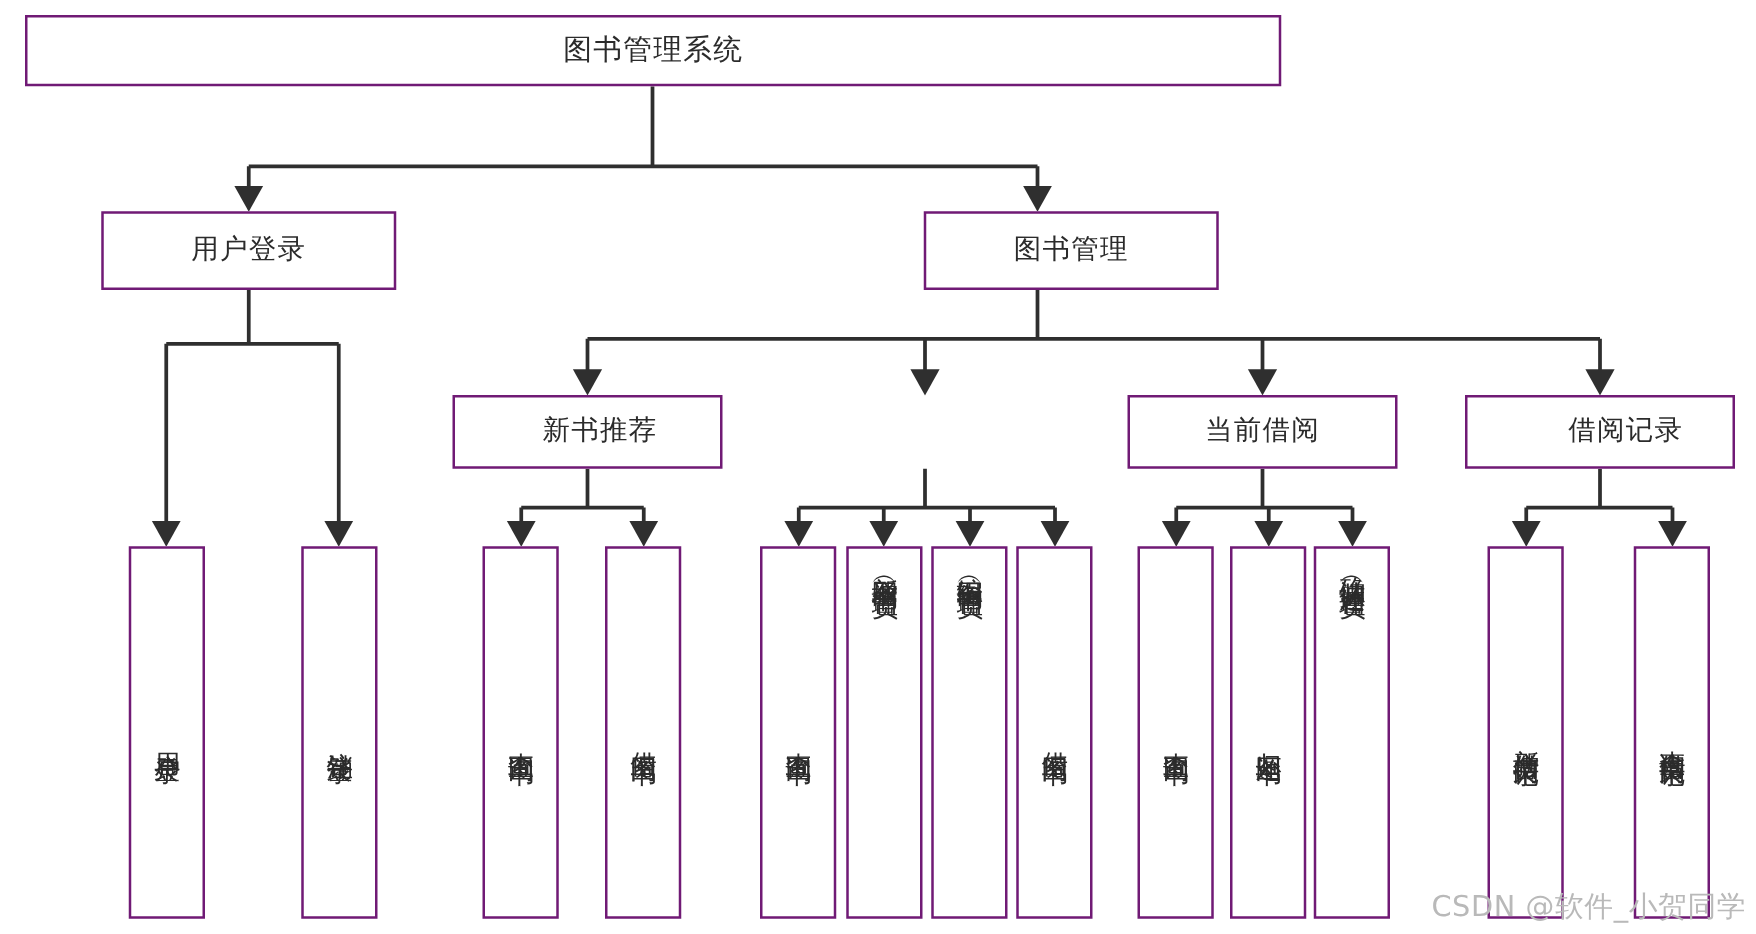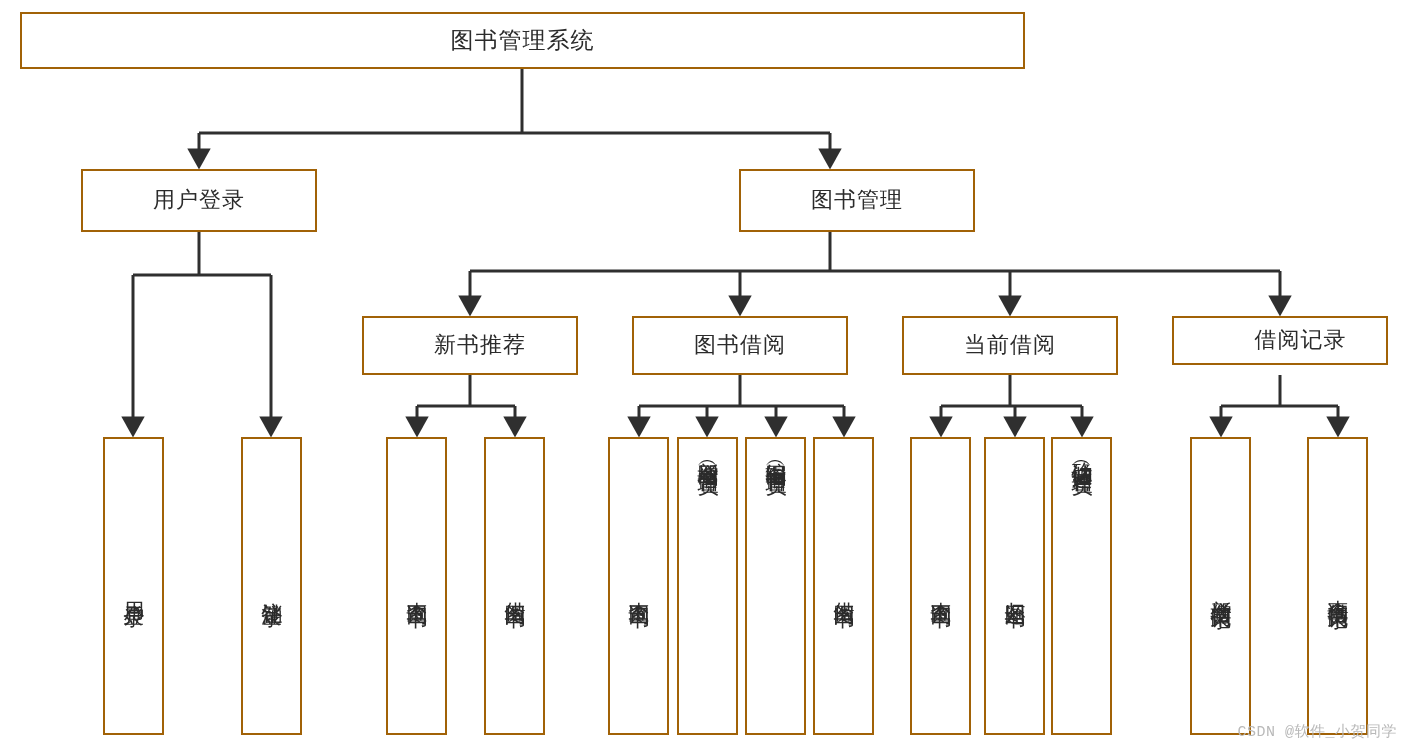--- a/index.html
+++ b/index.html
@@ -29,21 +29,21 @@
     top: 0;
     width: 1405px;
     height: 747px;
     pointer-events: none;
   }
 
   .node {
     position: absolute;
     box-sizing: border-box;
     background: #ffffff;
-    border: 2px solid #a16207;
+    border: 2px solid #701a75;
     display: flex;
     align-items: center;
     justify-content: center;
     color: #2b2b2b;
   }
 
   .node-h {
     font-size: 22px;
     line-height: 1.1;
     letter-spacing: 1px;
@@ -71,26 +71,25 @@
   }
 
   .leaf-tall .leaf-label {
     font-size: 21px;
   }
 
   #watermark {
     position: absolute;
     right: 8px;
     bottom: 6px;
-    font-size: 15px;
+    font-size: 23px;
     color: #b9b9b9;
     letter-spacing: 0.5px;
     white-space: nowrap;
     pointer-events: none;
-    font-family: Liberation Mono, monospace;
   }
 </style>
 </head>
 <body>
 
 <div id="diagram-root">
 
   <svg id="connector-layer" viewBox="0 0 1405 747" width="1405" height="747" xmlns="http://www.w3.org/2000/svg">
     <defs>
       <marker id="arrowhead" markerWidth="9" markerHeight="9" refX="3.2" refY="4.5" orient="auto" markerUnits="strokeWidth">
@@ -149,27 +148,24 @@
   <div class="node node-h" style="left:81px; top:169px; width:236px; height:63px;">
     <span>用户登录</span>
   </div>
   <div class="node node-h" style="left:711px; top:169px; width:236px; height:63px;margin-left:28px;">
     <span>图书管理</span>
   </div>
 
   <div class="node node-h" style="left:362px; top:316px; width:216px; height:59px;padding-left:20px;">
     <span>新书推荐</span>
   </div>
-  <div class="node node-h" style="left:632px; top:316px; width:216px; height:59px;">
-    <span>图书借阅</span>
-  </div>
   <div class="node node-h" style="left:902px; top:316px; width:216px; height:59px;align-items:center;">
     <span>当前借阅</span>
   </div>
-  <div class="node node-h" style="left:1172px; top:316px; width:216px; height:49px;padding-left:41px;">
+  <div class="node node-h" style="left:1172px; top:316px; width:216px; height:59px;padding-left:41px;">
     <span>借阅记录</span>
   </div>
 
   <div class="node node-leaf" style="left:103px; top:437px; width:61px; height:298px; align-items:center;">
     <span class="leaf-label">用户登录</span>
   </div>
   <div class="node node-leaf" style="left:241px; top:437px; width:61px; height:298px; align-items:center;">
     <span class="leaf-label">注销登录</span>
   </div>
 

